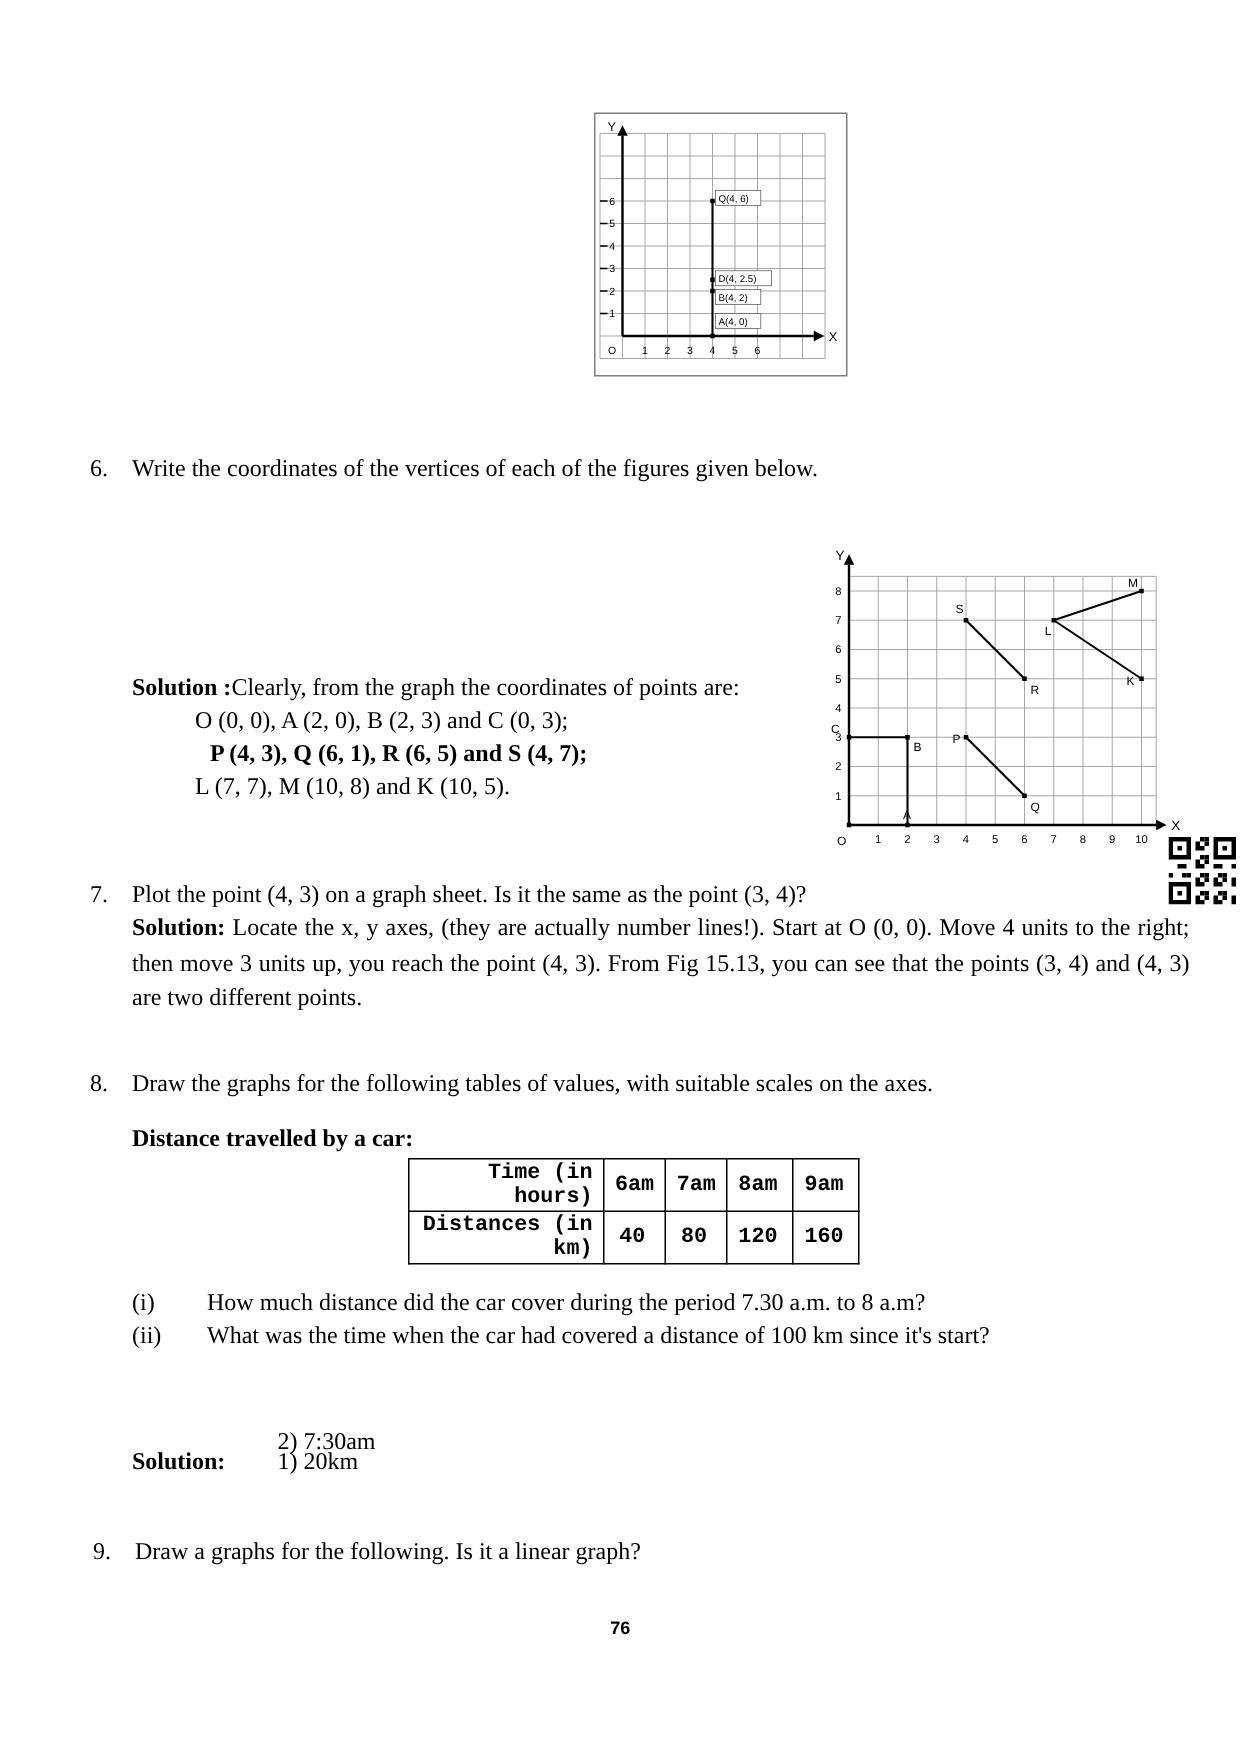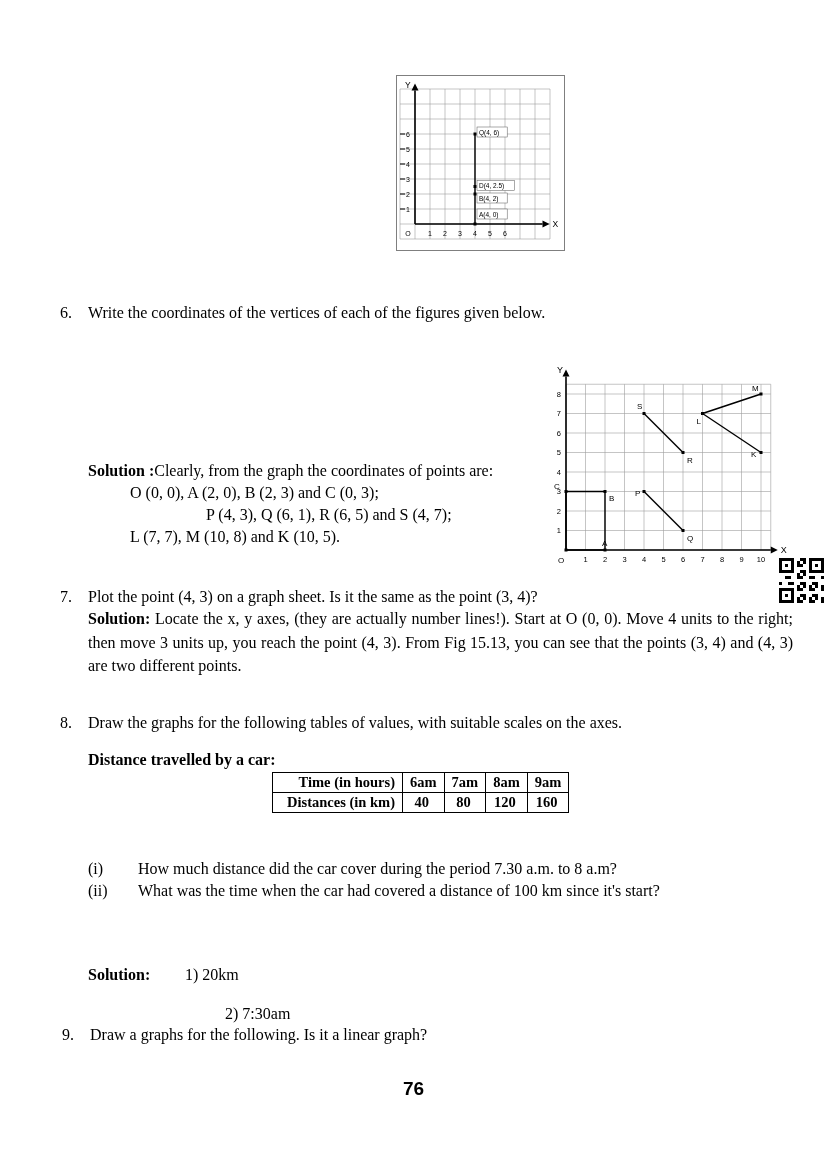--- a/index.html
+++ b/index.html
@@ -12,48 +12,48 @@
   .qrow { display: flex; }
   .qnum { flex: 0 0 28px; }
   .qtext { flex: 1; }
 
   .fig1 { position:absolute; left:396px; top:75px; width:169px; height:176px;
           border:1px solid #7f7f7f; background:#fff; }
   #g2   { position:absolute; left:548px; top:340px; }
   #qr   { position:absolute; left:779px; top:558px; }
 
   .q6line { position:absolute; left:60px; top:304px; width:710px; }
-  .sol6   { position:absolute; left:88px; top:460px; width:500px; line-height:22px; }
+  .sol6   { position:absolute; left:88px; top:448px; width:500px; line-height:22px; }
   .sol6 .ln  { margin-left:42px; }
-  .sol6 .ln2 { margin-left:118px; }
+  .sol6 .ln2 { margin-left:52px;font-weight:bold; }
 
   .q7 { position:absolute; left:60px; top:588px; width:733px; }
   .q7 p { margin:1px 0 0 28px; text-align:justify; line-height:23.5px; }
 
   .q8 { position:absolute; left:60px; top:714px; width:733px; }
   .q8 .subtitle { font-weight:bold; margin-left:28px; margin-top:19px; }
 
   .dtable { position:absolute; left:272px; top:772px; border-collapse:collapse;
-            font-family:Liberation Serif, serif; font-weight:bold; font-size:14.5px; }
+            font-family:Liberation Mono, monospace; font-weight:bold; font-size:14.5px; }
   .dtable td { border:1.7px solid #000; padding:1px 7px; height:20px; }
   .dtable td:first-child { text-align:right; width:130px; }
   .dtable tr.vals td:not(:first-child) { text-align:center; padding-right:10px; min-width:37px; }
 
   .subq { position:absolute; left:88px; top:860px; width:640px; }
   .subq .row { display:flex; margin-bottom:4px; }
   .subq .lbl { flex:0 0 50px; }
 
   .q8sol { position:absolute; left:88px; top:966px; }
   .q8sol b { display:inline-block; width:97px; font-weight:bold; }
-  .ans2 { position:absolute; left:185px; top:1005px;margin-left:40px; }
+  .ans2 { position:absolute; left:185px; top:953px; }
 
   .q9 { position:absolute; left:62px; top:1026px; width:710px; }
 
   .pagenum { position:absolute; left:0; right:0; top:1078px; text-align:center;
-             font-family:"Liberation Sans", sans-serif; font-weight:bold; font-size:19px; }
+             font-family:"Liberation Sans", sans-serif; font-weight:bold; font-size:12px; }
 </style>
 </head>
 <body>
 
 <div class="page">
 
   <div class="fig1">
     <svg id="g1" width="167" height="174">
         <line x1="3" y1="163" x2="3" y2="13" stroke="#9d9d9d" stroke-width="0.6"></line>
         <line x1="18" y1="163" x2="18" y2="13" stroke="#9d9d9d" stroke-width="0.6"></line>

